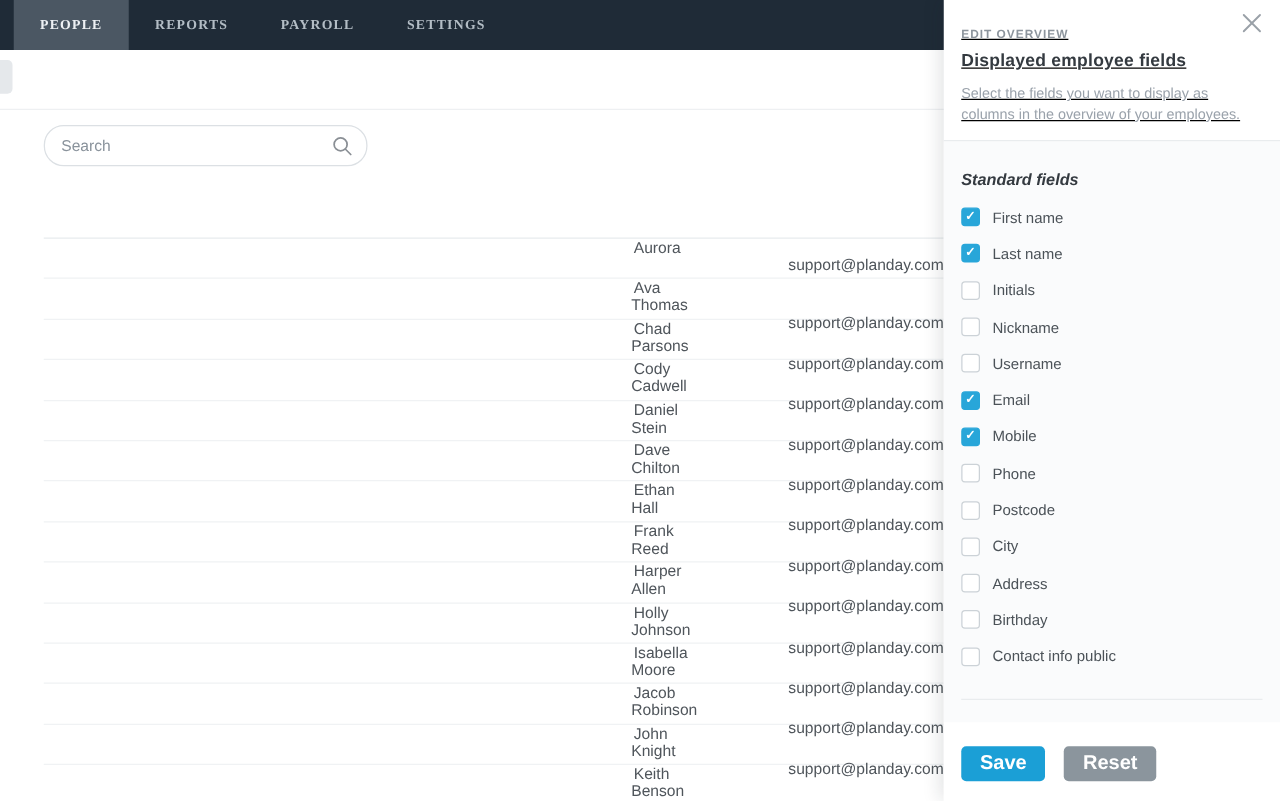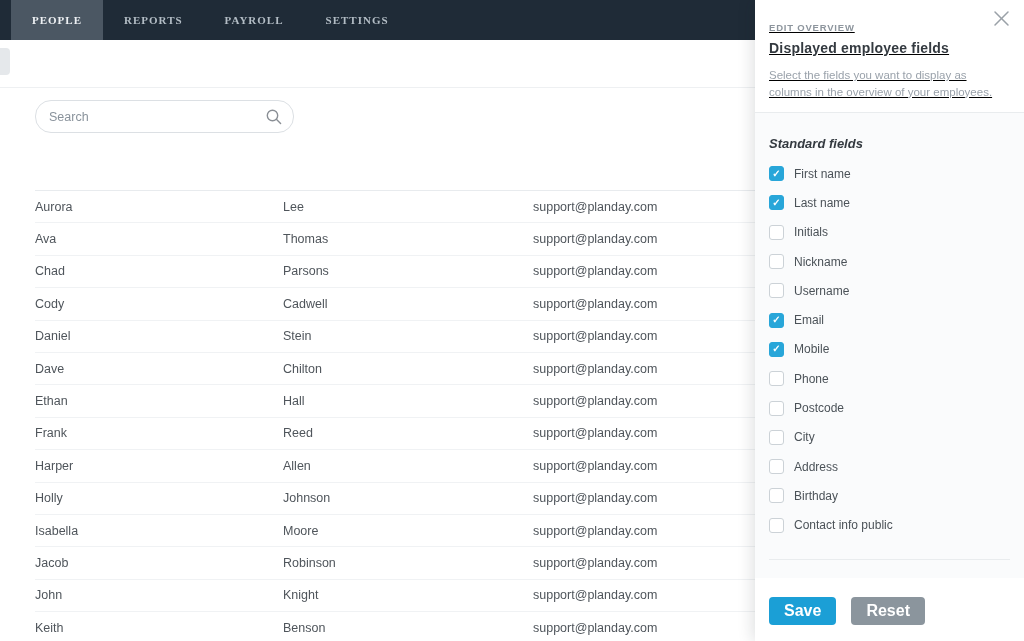--- a/index.html
+++ b/index.html
@@ -22,22 +22,22 @@
   .search-box { width:259px; height:33px; border:1px solid #dce0e4; border-radius:16px;
     background:#fff; position:relative; }
   .search-box input { width:190px; height:31px; border:0; outline:none; padding:0 0 0 13px;
     font-size:12.5px; color:#4b5258; font-family:"Liberation Sans", sans-serif; background:transparent; }
   .search-box input::placeholder { color:#8a939c; opacity:1; }
   .search-icon { position:absolute; right:10px; top:7px; width:18px; height:18px; }
 
   .table { margin-top:36px; }
   .thead { display:flex; height:22px; border-bottom:1px solid #e8ebee; }
   .th { font-size:10px; font-weight:bold; letter-spacing:0.5px; color:#9aa3ac; text-transform:uppercase; }
-  .tr { display:flex; align-items:center; height:32.4px; border-bottom:1px solid #f0f2f4;
-    font-size:12.5px; color:#4f555b; cursor:pointer; }
+  .tr { display:flex; align-items:flex-end; height:32.4px; border-bottom:1px solid #f0f2f4;
+    font-size:12.5px; color:#4f555b; cursor:pointer;flex-direction:column; }
   .col-0 { width:248px; } .col-1 { width:250px; } .col-2 { flex:1; }
 
   
   .panel { position:fixed; top:0; right:0; width:269px; height:641px; background:#fff;
     box-shadow:-3px 0 14px rgba(20,30,40,0.13); display:flex; flex-direction:column; z-index:10; }
   .panel-header { position:relative; padding:22px 16px 0 14px; height:113px; border-bottom:1px solid #e9ecee;text-decoration:underline; }
   .eyebrow { font-size:9.5px; font-weight:bold; letter-spacing:0.8px; color:#8d959d; }
   .panel-title { font-size:14px; font-weight:bold; color:#343a40; margin-top:7px; letter-spacing:0.2px; }
   .panel-desc { font-size:11.5px; line-height:1.45; color:#9aa2ab; margin-top:11px; width:242px; }
   .close-btn { position:absolute; top:5px; right:10px; width:26px; height:26px; display:flex;
@@ -99,21 +99,20 @@
     <div class="thead">
 
     <div class="th"></div>
         <div class="th"></div>
         <div class="th"></div>
       </div>
     <div>
 
     <div class="tr">
           <div class="col-0">Aurora</div>
-          <div class="col-1">Lee</div>
           <div class="col-2">support@planday.com</div>
         </div>
         <div class="tr">
           <div class="col-0">Ava</div>
           <div class="col-1">Thomas</div>
           <div class="col-2">support@planday.com</div>
         </div>
         <div class="tr">
           <div class="col-0">Chad</div>
           <div class="col-1">Parsons</div>

